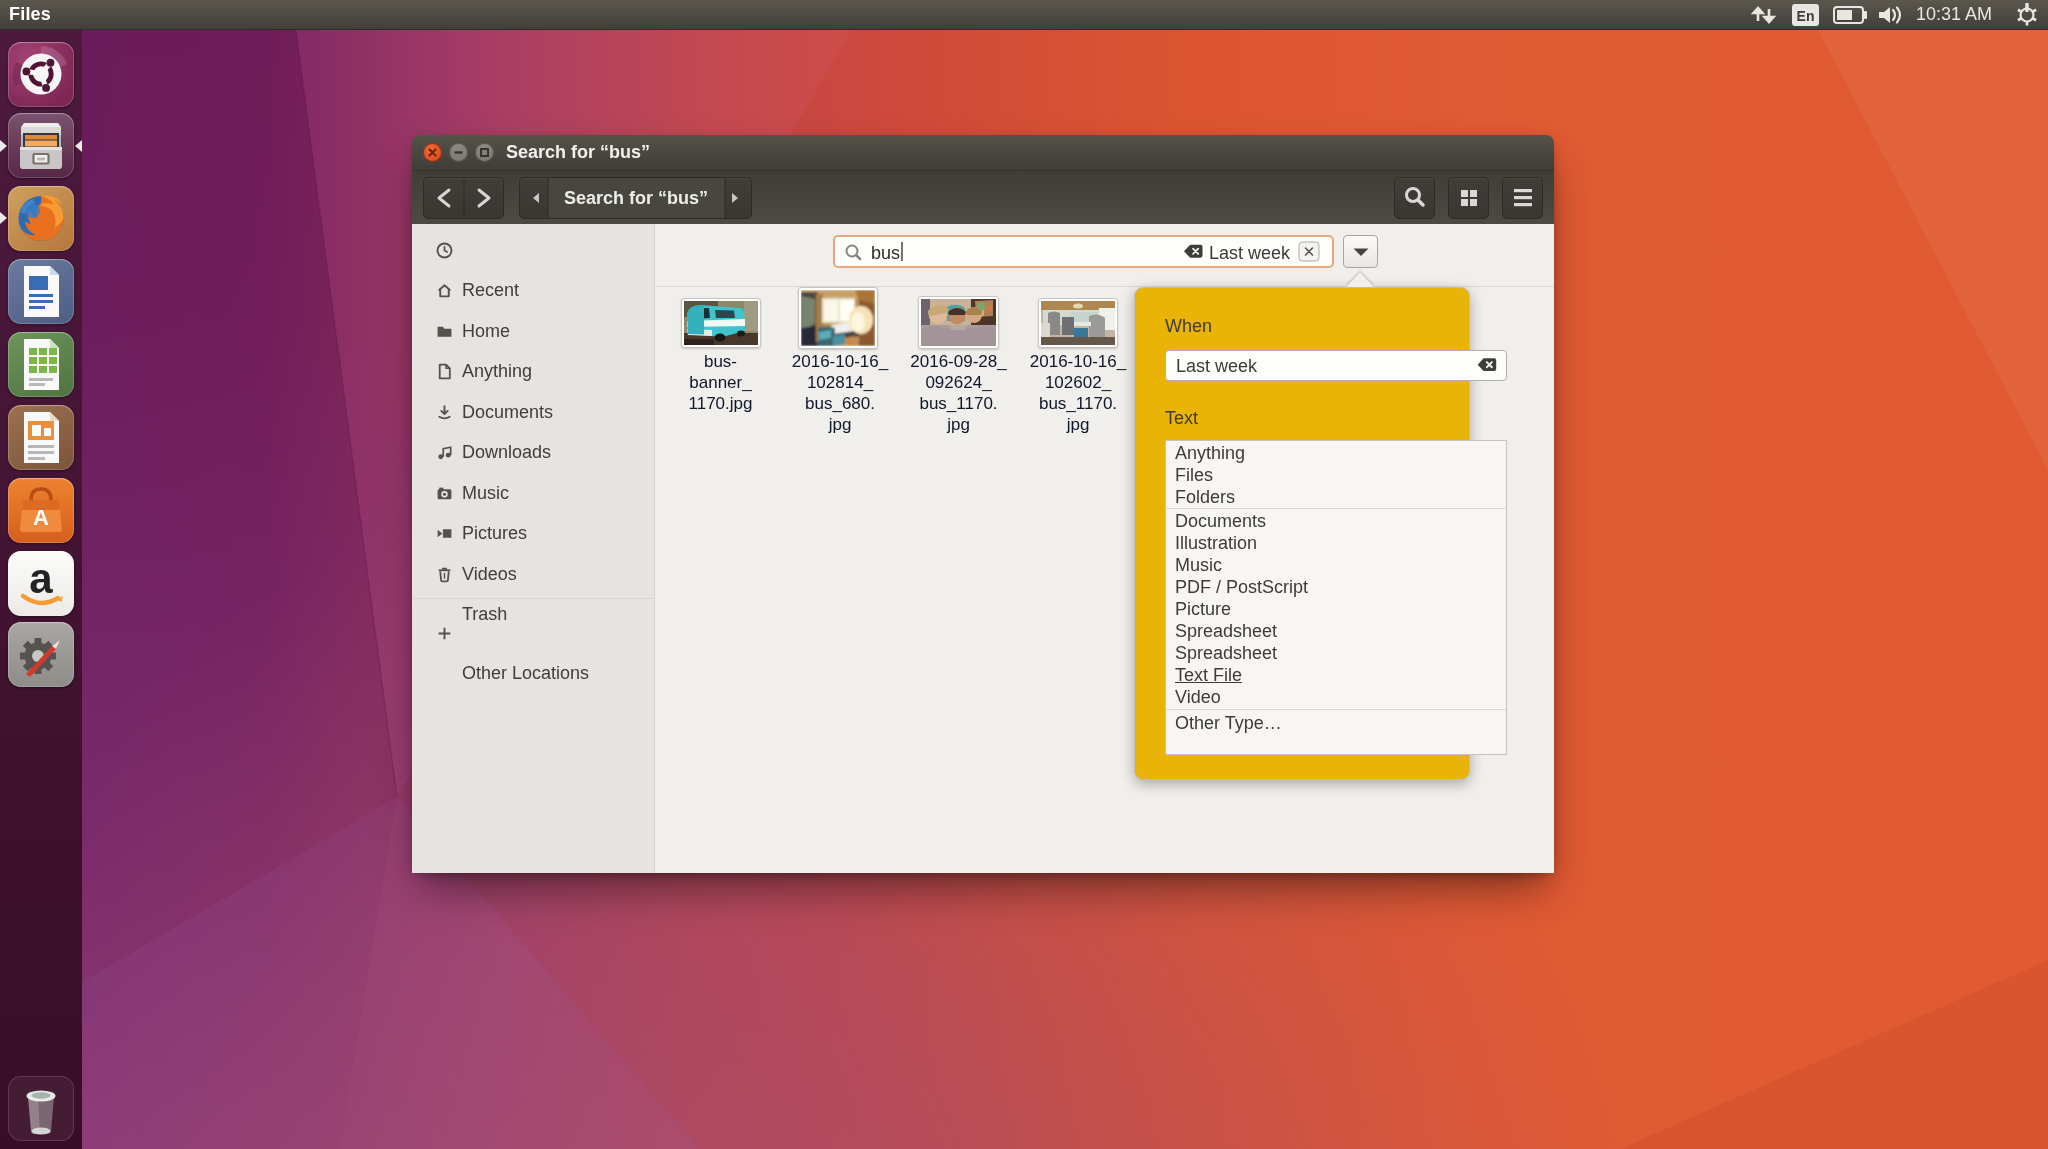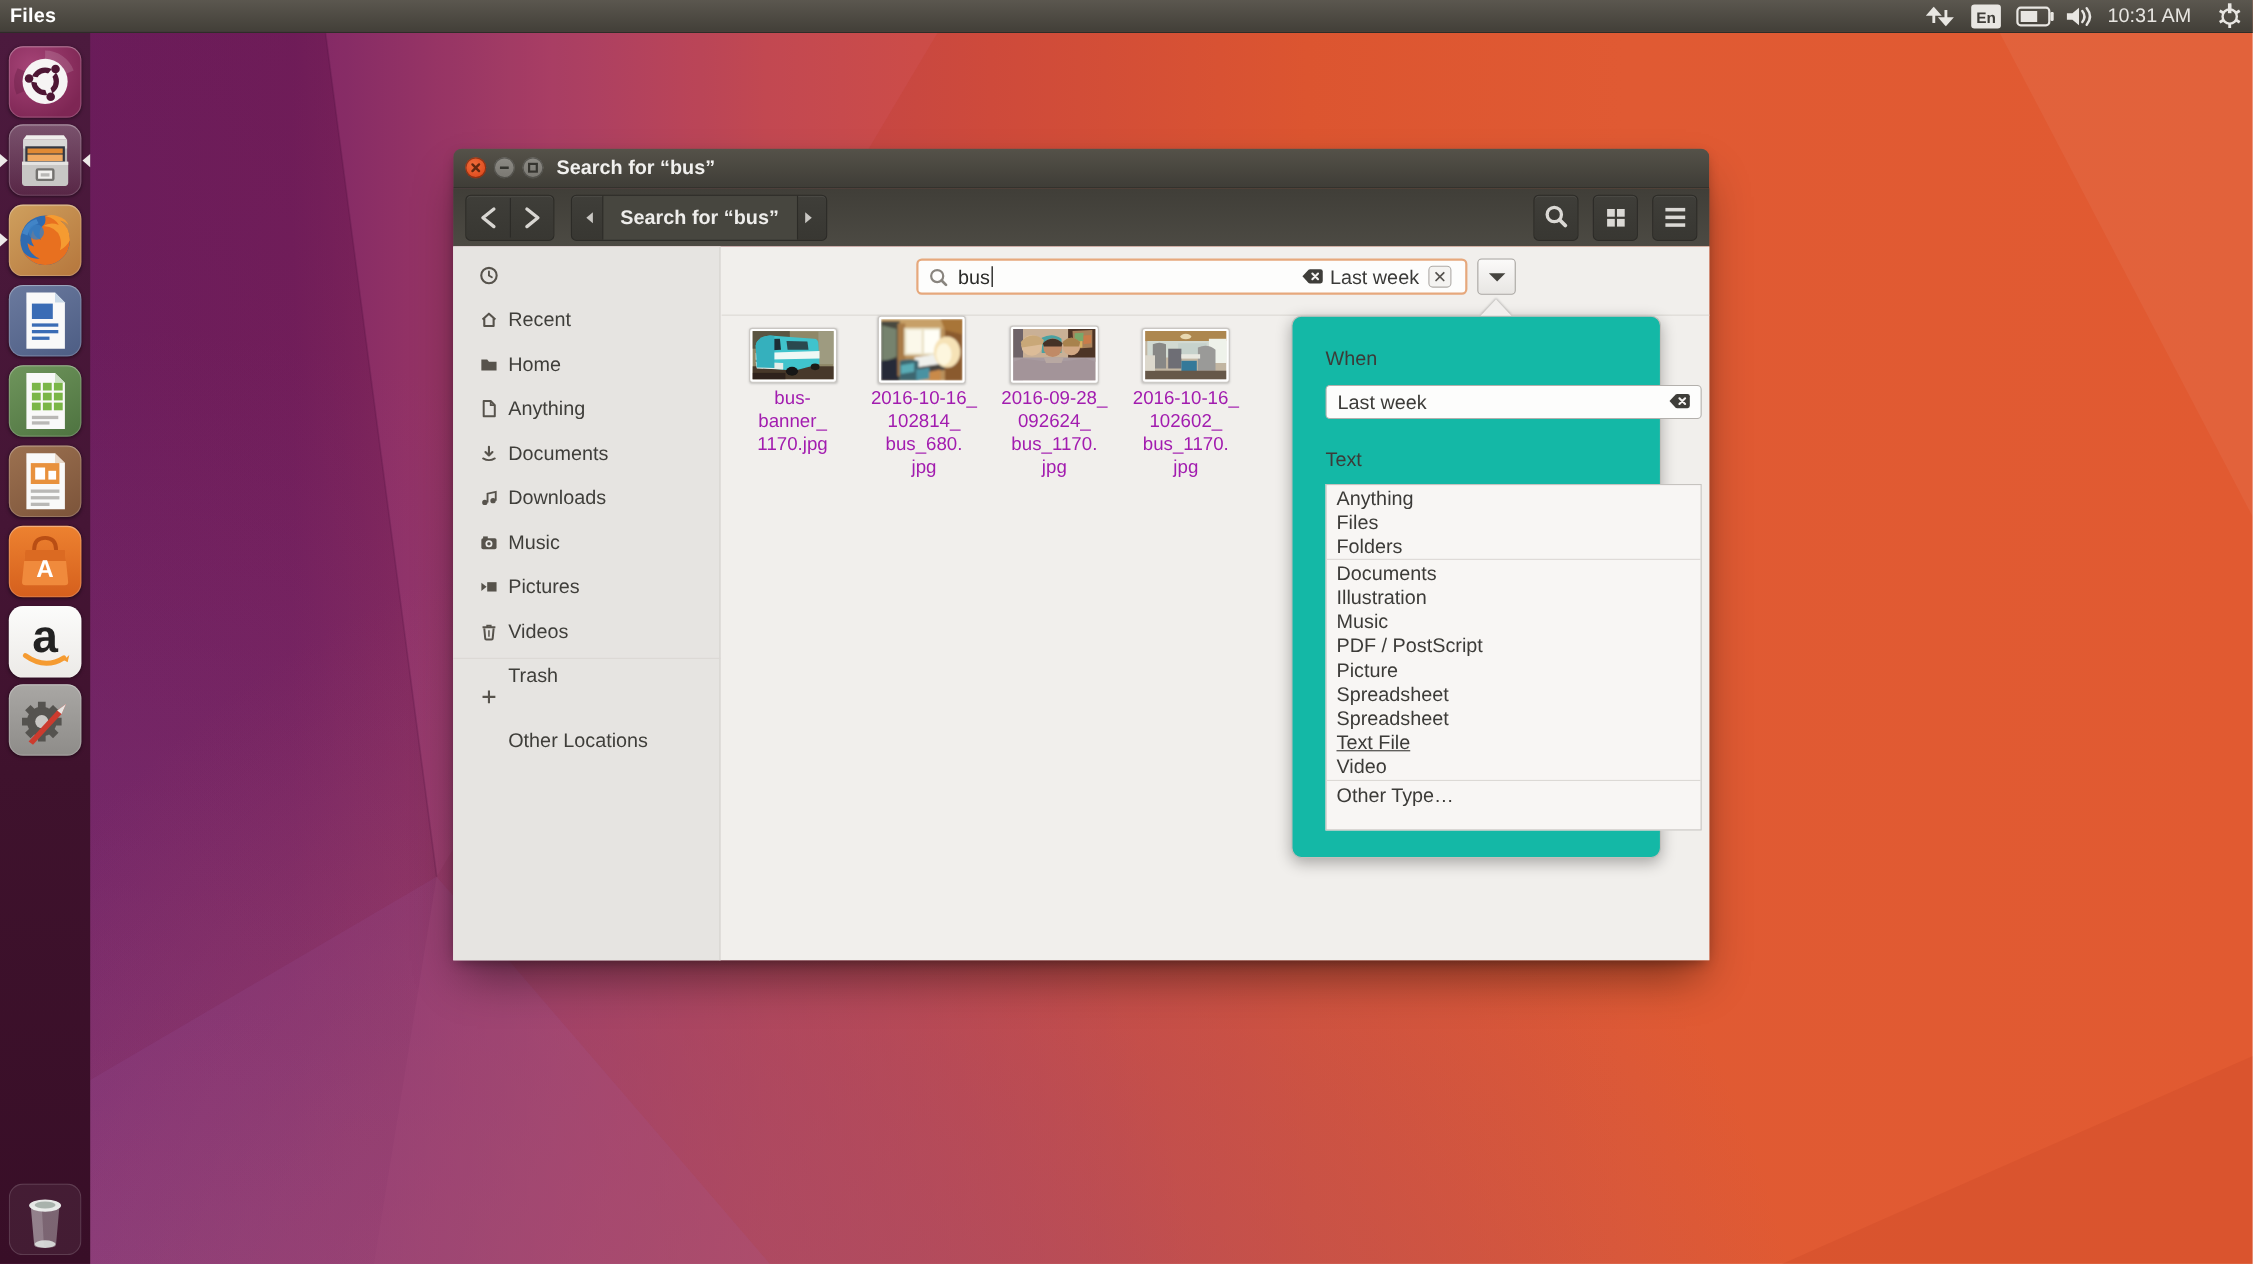--- a/index.html
+++ b/index.html
@@ -59,26 +59,26 @@
 
   
   #searchentry { position:absolute; left:421px; top:11px; width:501px; height:33px;
     background:#fdfdfc; border:2px solid #e6a87c; border-radius:5px; }
   #dropbtn { position:absolute; left:931px; top:11px; width:35px; height:33px;
     background:linear-gradient(#fbfaf9,#e8e6e3); border:1px solid #a8a5a1; border-radius:4px; }
 
   
   .thumb { position:absolute; background:#ffffff; border:1px solid #c9c6c2; border-radius:3px;
     box-shadow:0 1px 2px rgba(0,0,0,0.18); }
-  .fname { position:absolute; color:#a21caf; font-size:17px; line-height:21px; text-align:center; white-space:pre-line; }
+  .fname { position:absolute; color:#0f172a; font-size:17px; line-height:21px; text-align:center; white-space:pre-line; }
 
   
   #popover { position:absolute; left:1134px; top:287px; width:336px; height:493px;
-    background:#14b8a6; border:1px solid #c2bfbb; border-radius:9px;
-    box-shadow:0 4px 14px rgba(0,0,0,0.3);margin-left:40px; }
+    background:#eab308; border:1px solid #c2bfbb; border-radius:9px;
+    box-shadow:0 4px 14px rgba(0,0,0,0.3); }
   #popcaret { position:absolute; left:1346px; top:272px; width:0; height:0;
     border-left:14px solid transparent; border-right:14px solid transparent;
     border-bottom:15px solid #f1efed; z-index:5;
     filter:drop-shadow(0 -1px 1px rgba(0,0,0,0.25)); }
   .poplabel { position:absolute; color:#3c3b38; font-size:18px; }
   #popentry { position:absolute; left:30px; top:62px; width:342px; height:31px;
     background:#fdfdfc; border:1px solid #b3b0ac; border-radius:4px; }
   #poplist { position:absolute; left:30px; top:152px; width:342px; height:315px;
     background:#f8f6f4; border:1px solid #c6c3bf; }
   .prow { position:absolute; left:9px; color:#3c3b38; font-size:18px; white-space:nowrap; }

